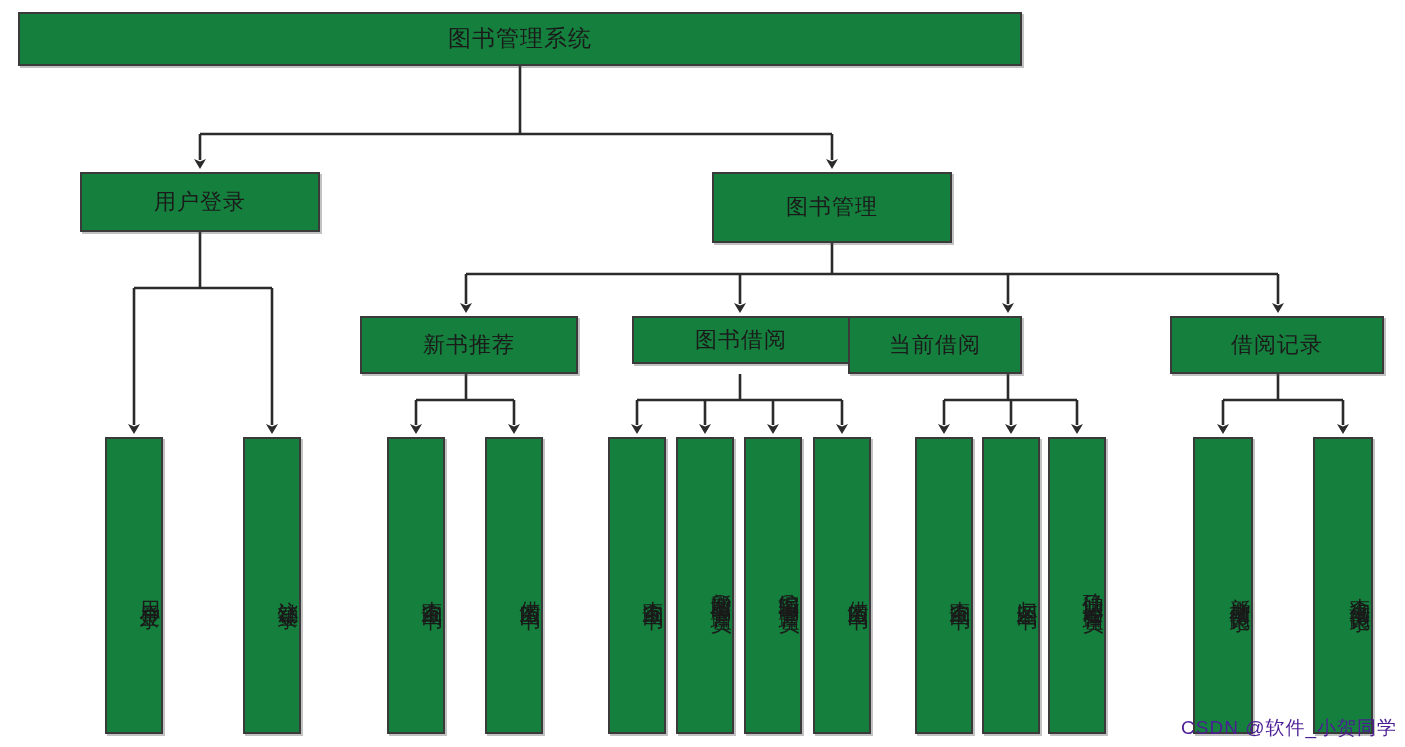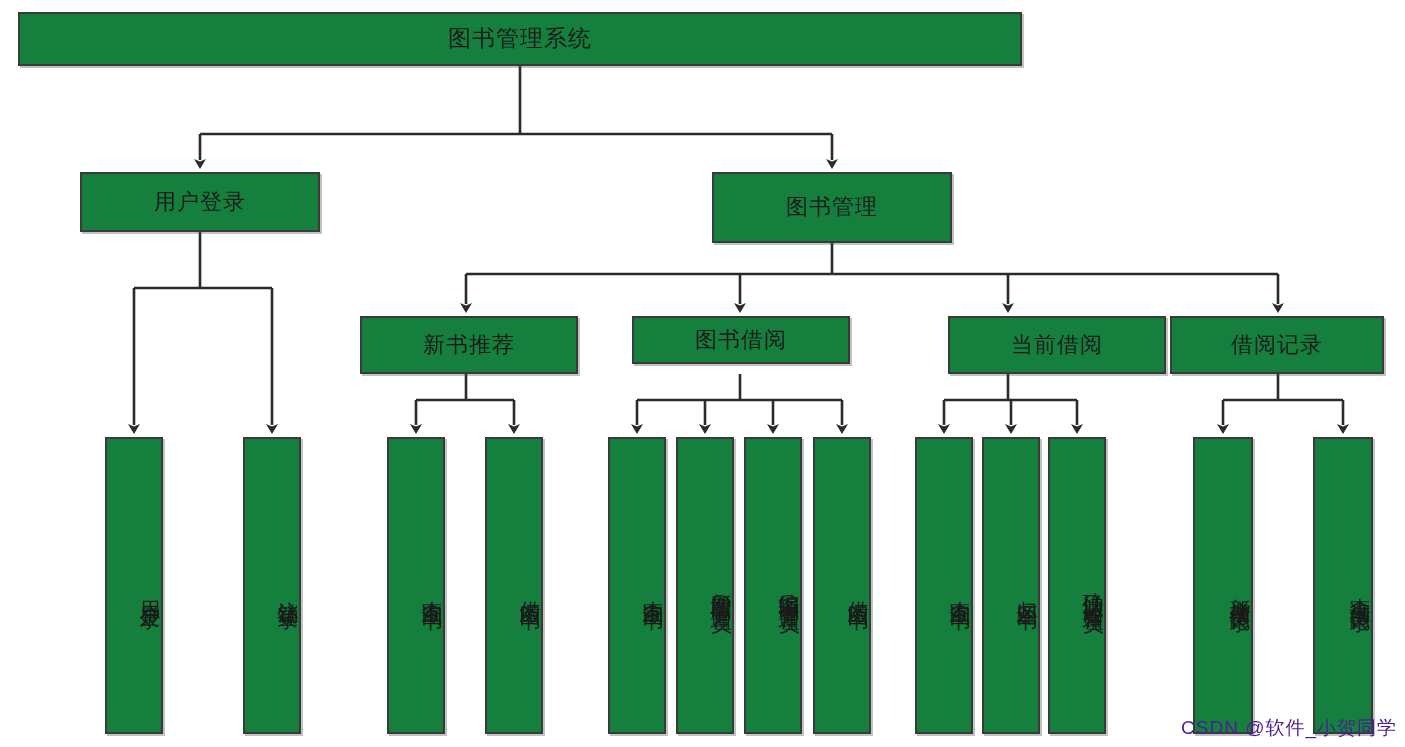--- a/index.html
+++ b/index.html
@@ -136,21 +136,21 @@
   <div class="node h" style="left:712px; top:172px; width:240px; height:71px;">
     <span>图书管理</span>
   </div>
 
   <div class="node h" style="left:360px; top:316px; width:218px; height:58px;">
     <span>新书推荐</span>
   </div>
   <div class="node h" style="left:632px; top:316px; width:218px; height:48px;">
     <span>图书借阅</span>
   </div>
-  <div class="node h" style="left:948px; top:316px; width:218px; height:58px;">
+  <div class="node h" style="left:848px; top:316px; width:174px; height:58px;">
     <span>当前借阅</span>
   </div>
   <div class="node h" style="left:1170px; top:316px; width:214px; height:58px;">
     <span>借阅记录</span>
   </div>
 
   <div class="node v" style="left:105px; top:437px; width:58px; height:297px;">
     <span class="vlabel">用户登录</span>
   </div>
   <div class="node v" style="left:243px; top:437px; width:58px; height:297px;">

